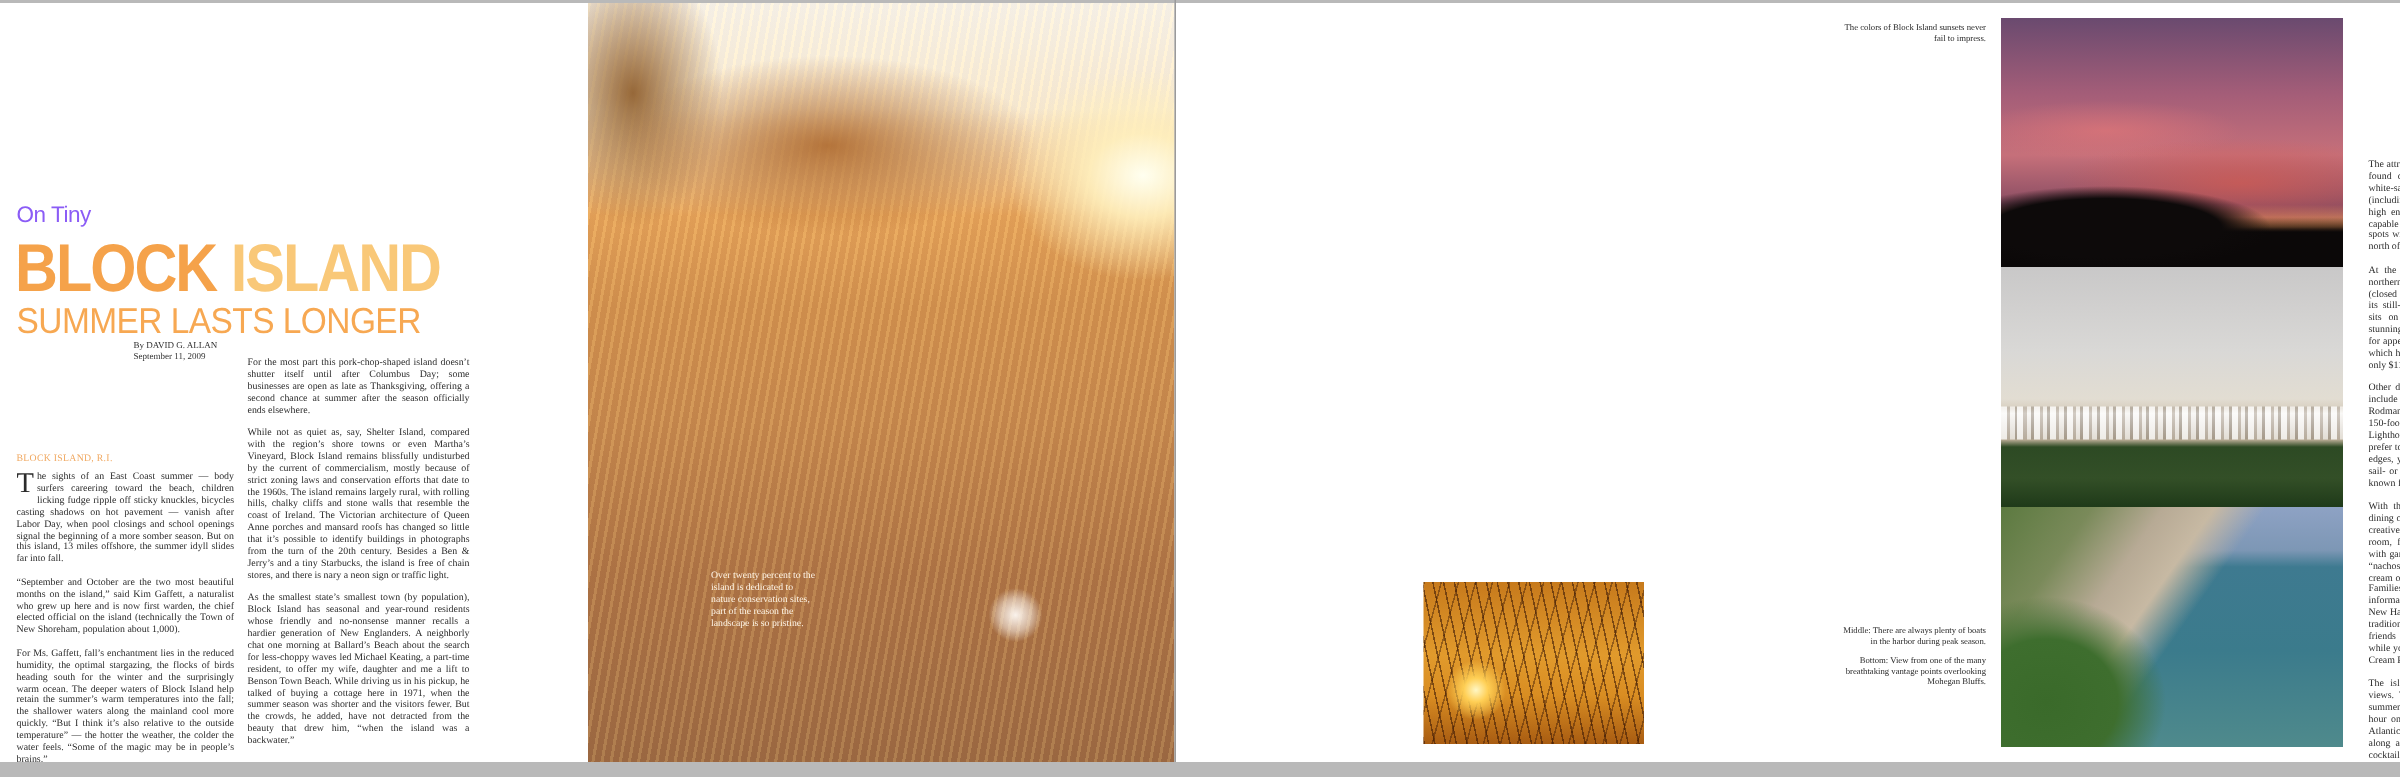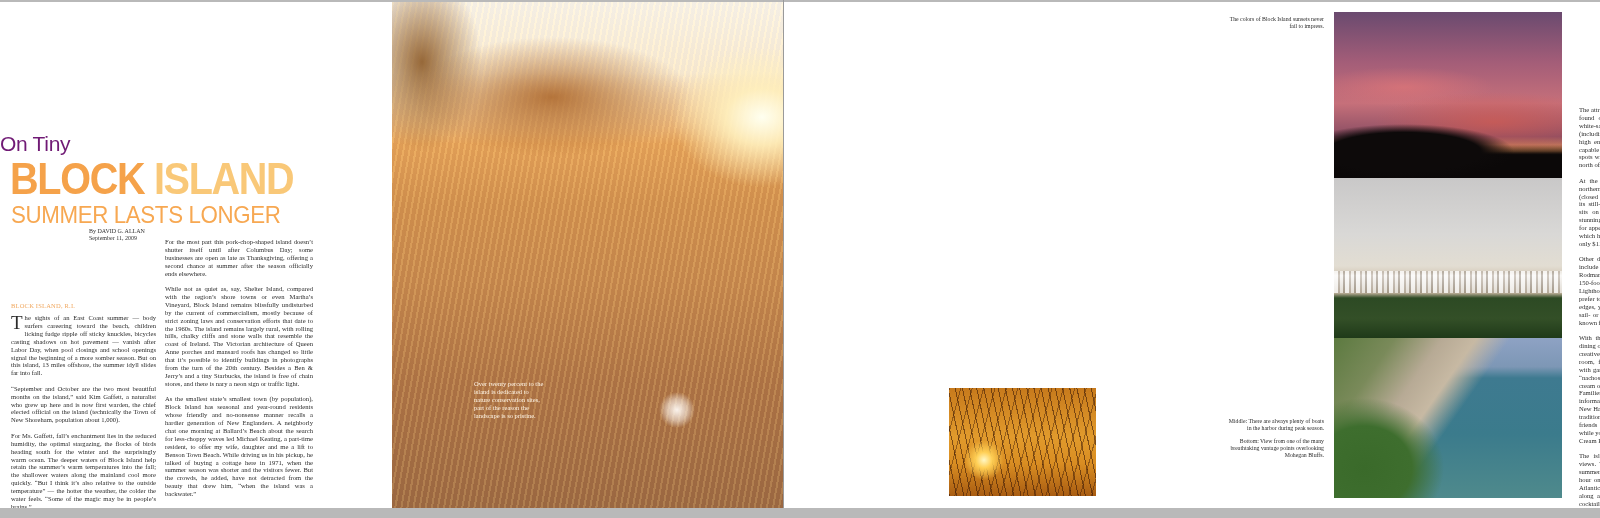--- a/index.html
+++ b/index.html
@@ -13,22 +13,22 @@
   .spread {
     position: absolute; top: 2px; height: 506px; background: #ffffff;
     overflow: hidden;
   }
   .spread-left { left: 0; width: 783px; }
   .spread-right { left: 784px; width: 816px; }
   .gutter { position: absolute; left: 783px; top: 0; width: 1px; height: 508px; background: #9a9a9a; }
 
   
   .kicker {
-    position: absolute; left: 0; top: 130px;
-    font-family: "Liberation Sans", sans-serif; font-size: 21px; color: #701a75;
+    position: absolute; left: 11px; top: 130px;
+    font-family: "Liberation Sans", sans-serif; font-size: 15px; color: #8b5cf6;
     letter-spacing: -0.3px; line-height: 24px;
   }
   .headline {
     position: absolute; left: 10px; top: 154px;
     font-family: "Liberation Sans", sans-serif; font-weight: bold; font-size: 45px;
     line-height: 46px; letter-spacing: -1.5px; transform: scaleX(0.88); transform-origin: left top;
     white-space: nowrap;
   }
   .headline .w1 { color: #f5a24a; }
   .headline .w2 { color: #f9c878; }

